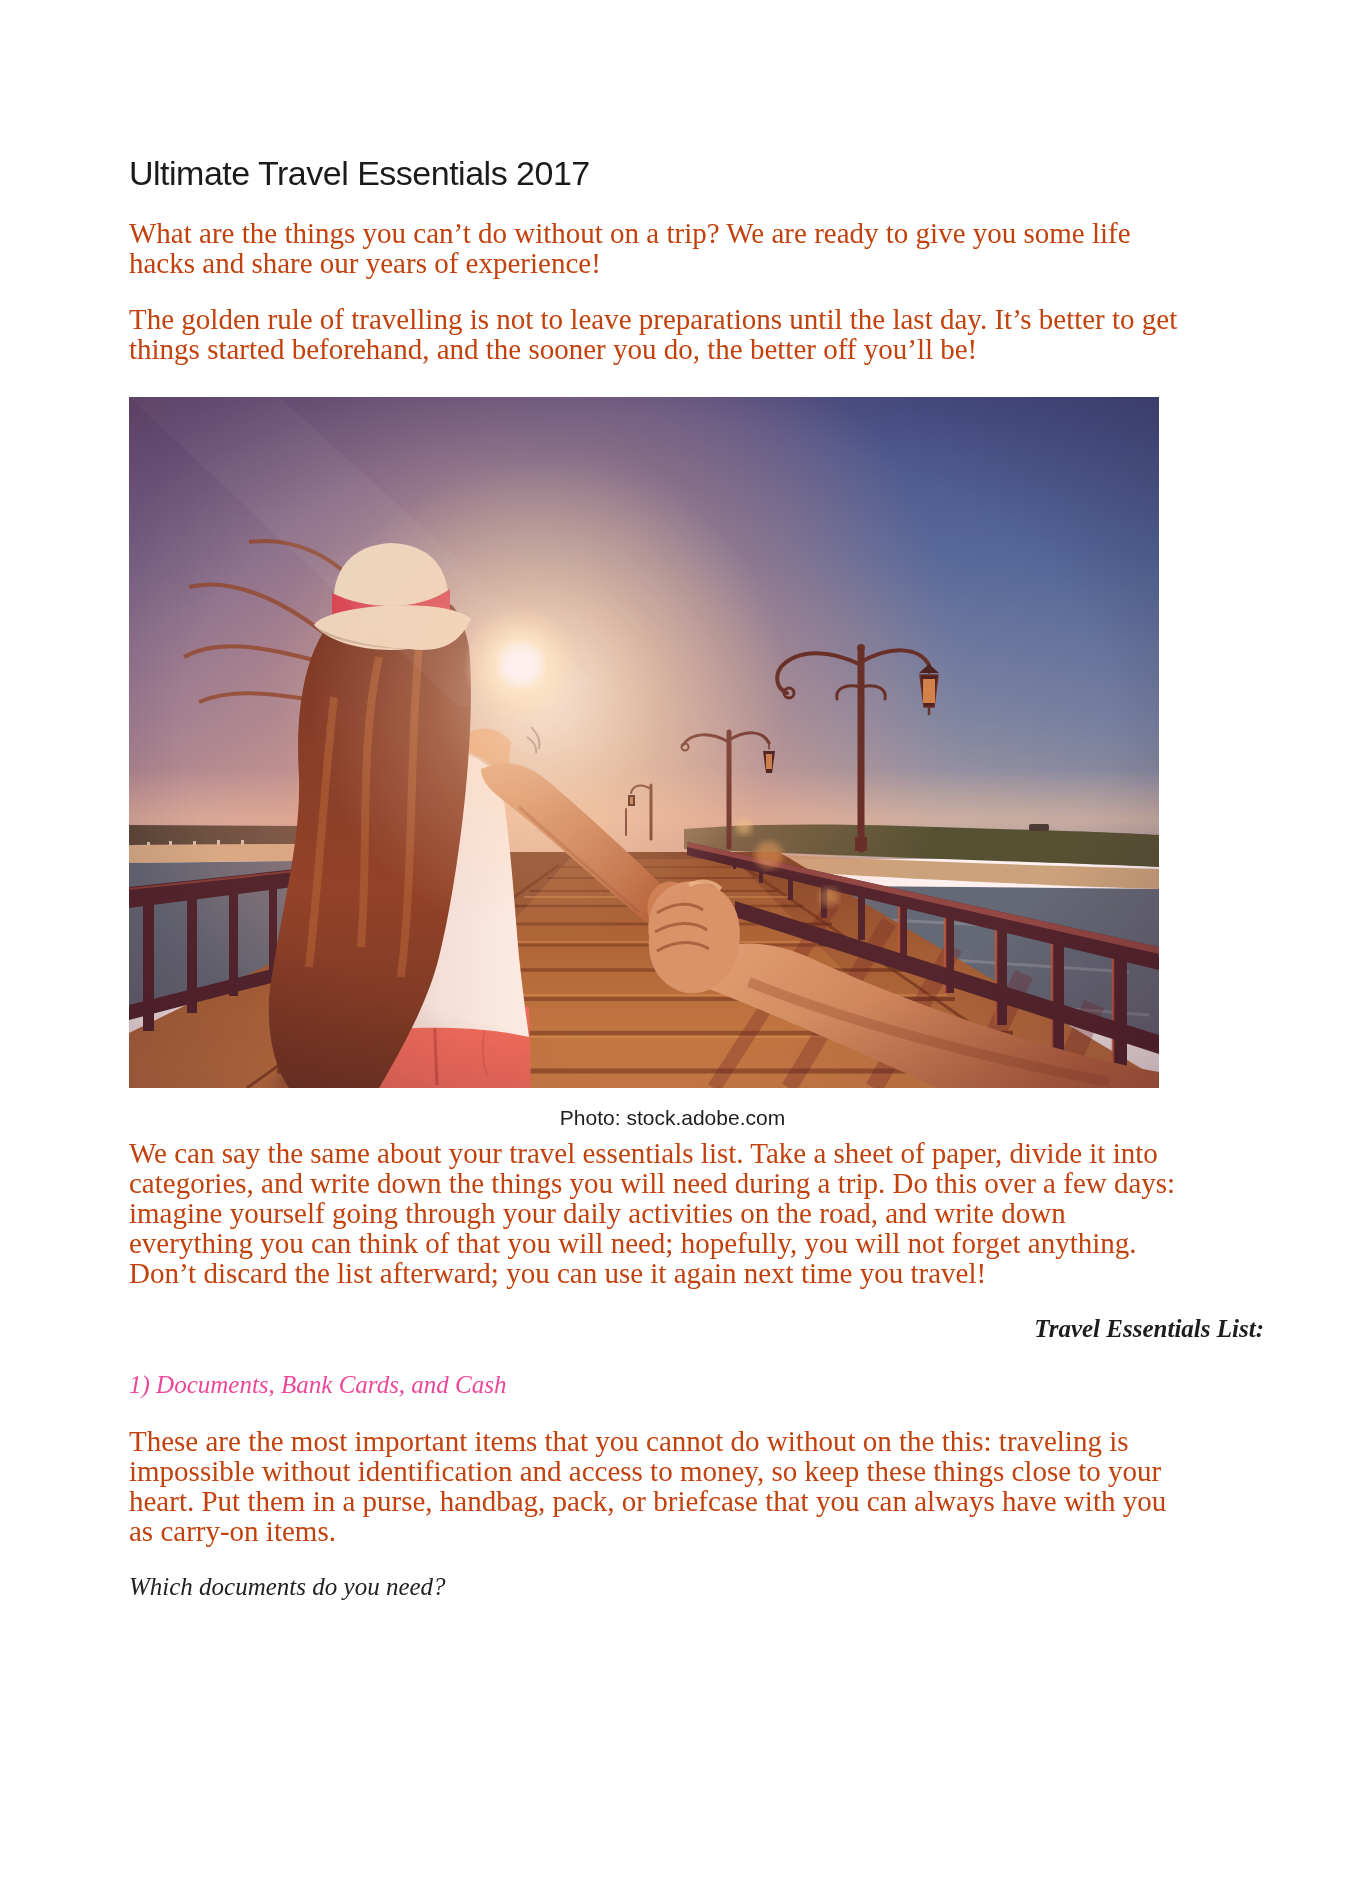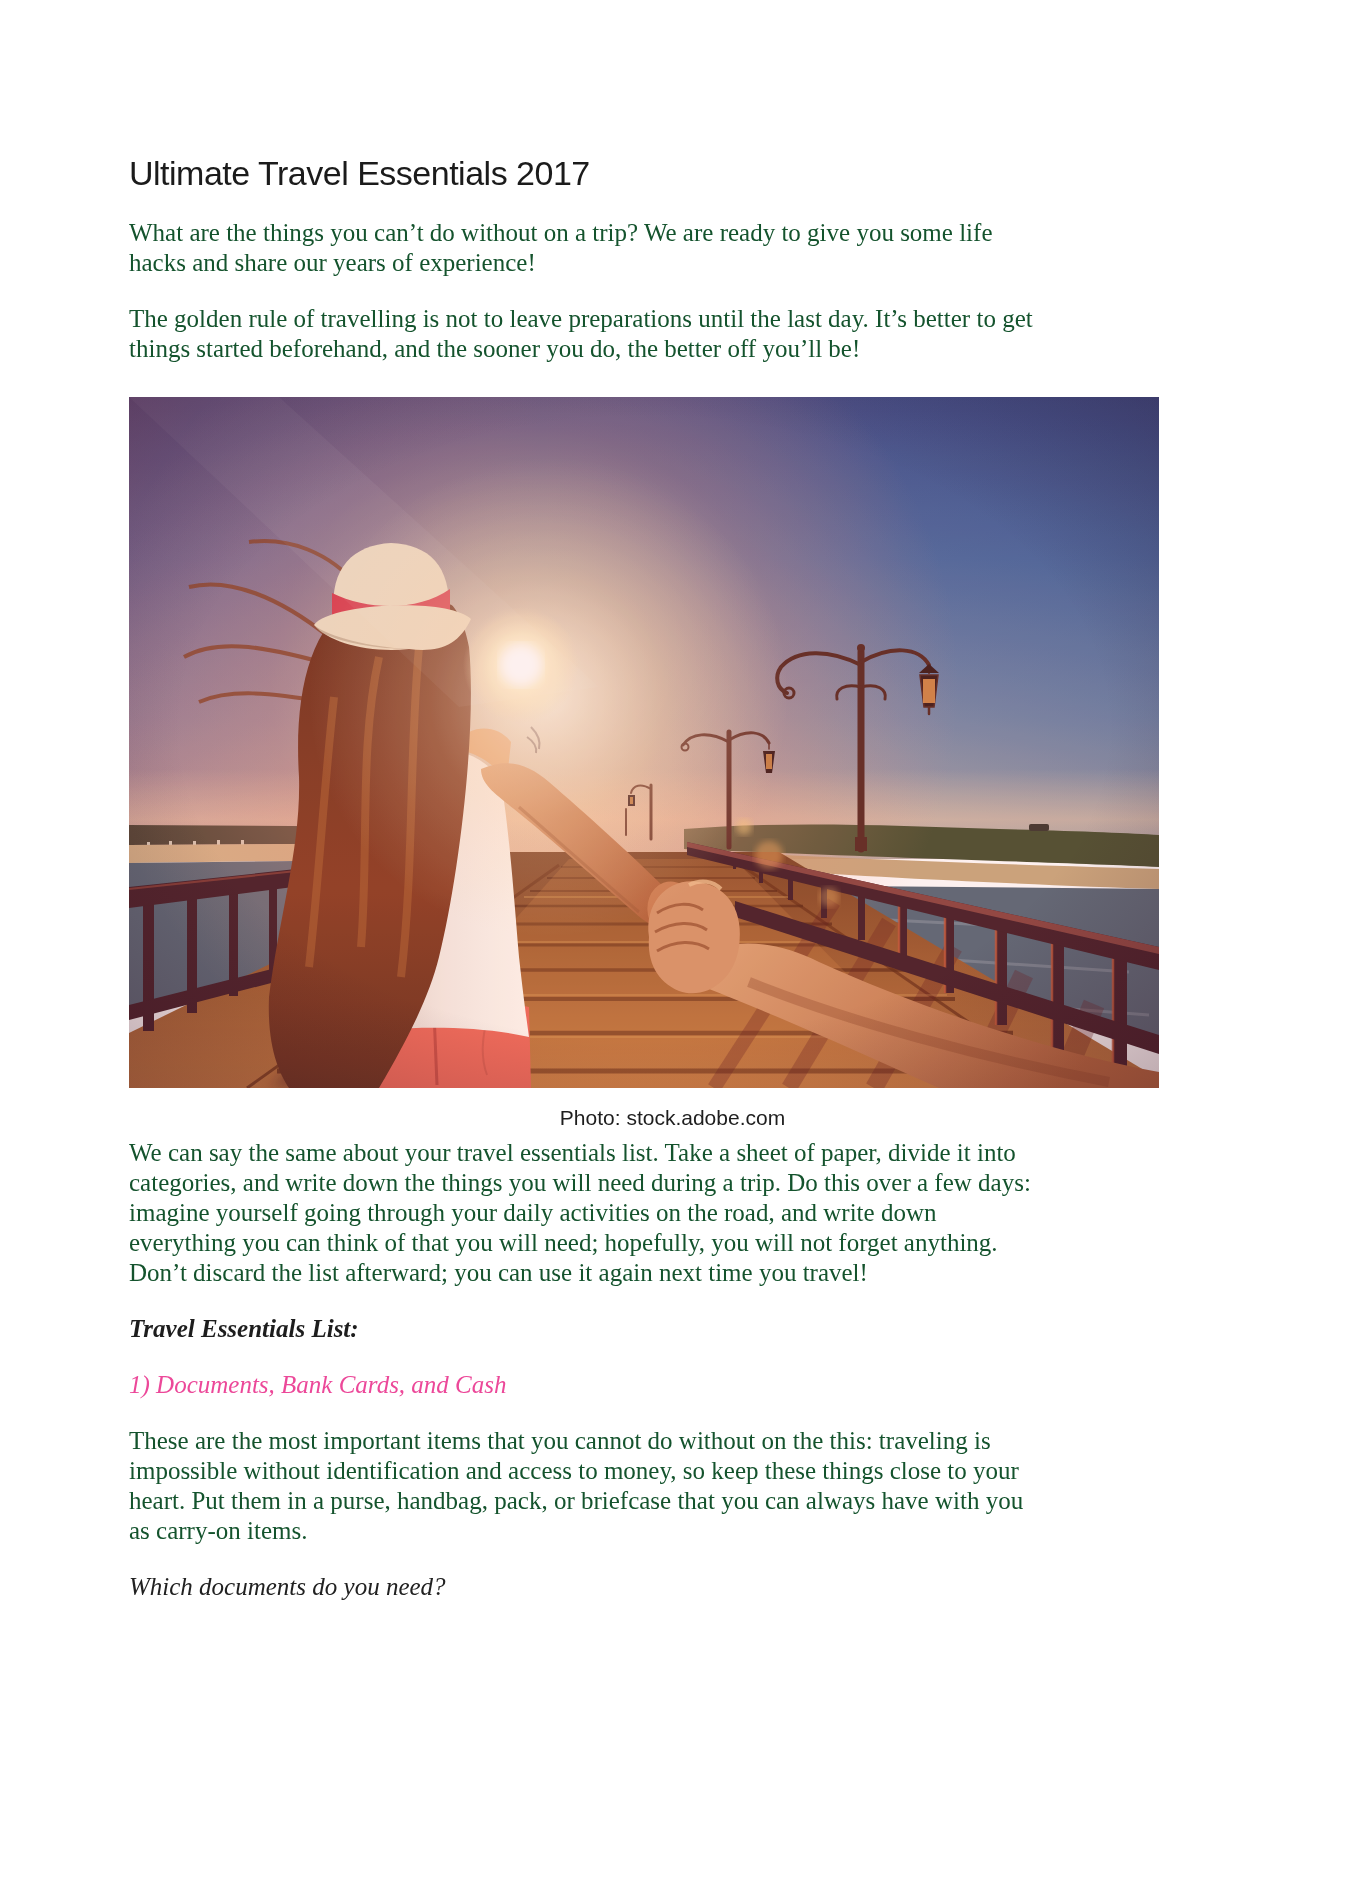--- a/index.html
+++ b/index.html
@@ -14,28 +14,28 @@
   }
   .doc-title{
     font-family:"Liberation Sans",sans-serif;
     font-size:34px;line-height:1.2;font-weight:400;
     letter-spacing:-0.5px;color:#1b1b1b;
     margin:0 0 24px 0;
   }
   .para{margin:0 0 26px 0;}
   .line{
     font-family:"Liberation Serif",serif;
-    font-size:25px;line-height:30px;
-    color:#14532d;white-space:nowrap;
+    font-size:29px;line-height:30px;
+    color:#c2410c;white-space:nowrap;
   }
   .essentials-heading{
     font-family:"Liberation Serif",serif;
     font-size:25px;line-height:30px;
     font-weight:700;font-style:italic;
-    margin:0 0 26px 0;color:#1d1d1d;
+    margin:0 0 26px 0;color:#1d1d1d;text-align:right;
   }
   .doc-subheading{
     font-family:"Liberation Serif",serif;
     font-size:25px;line-height:30px;
     font-weight:400;font-style:italic;
     margin:0 0 26px 0;color:#ec4899;
   }
   .question{
     font-family:"Liberation Serif",serif;
     font-size:25px;line-height:30px;

